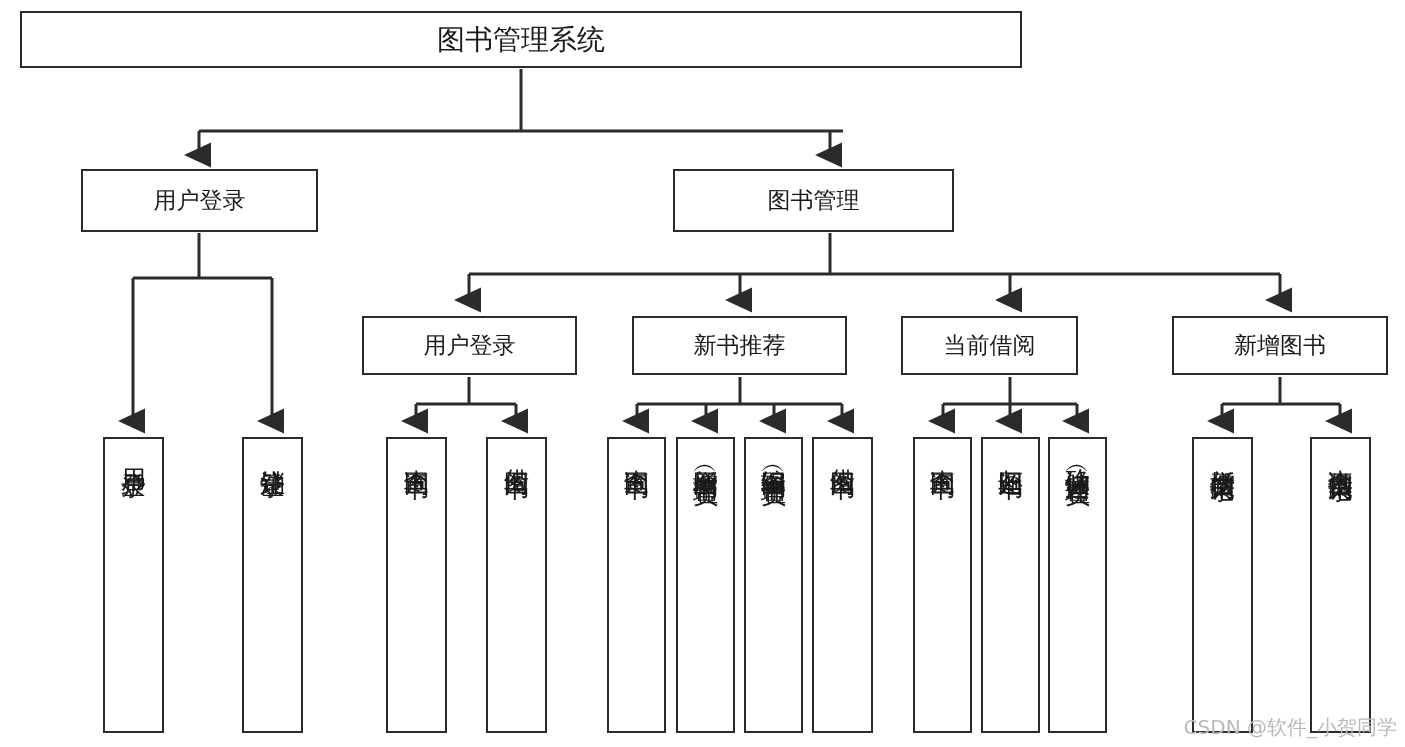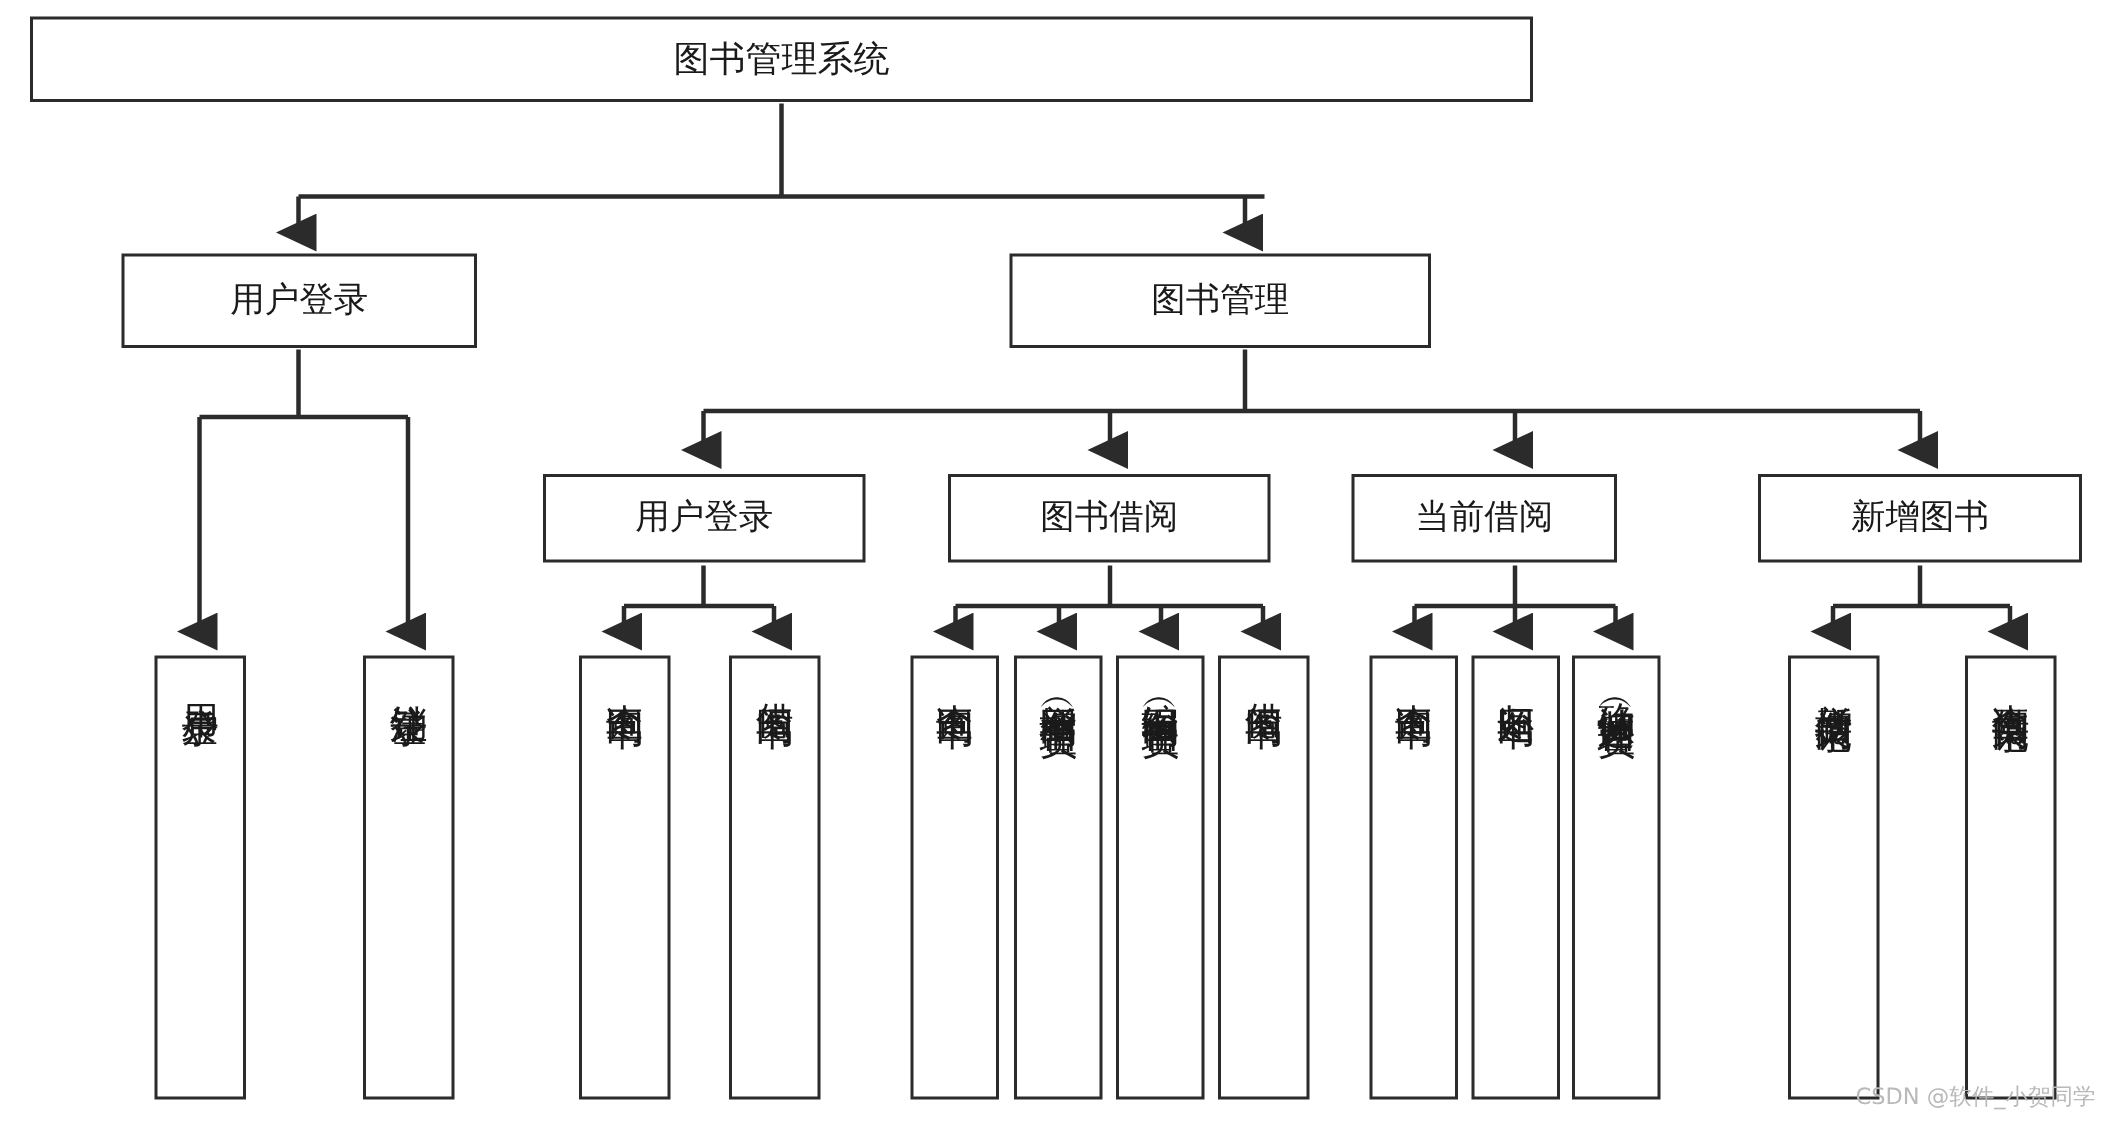--- a/index.html
+++ b/index.html
@@ -41,41 +41,41 @@
     color: #1a1a1a;
     text-align: center;
     line-height: 1.18;
     white-space: nowrap;
   }
   
   .node.horiz .node-label {
     font-size: 23px;
   }
   .node.root .node-label {
-    font-size: 24px;
+    font-size: 28px;
   }
   
   .node.vert {
     align-items: flex-start;
     justify-content: center;
     padding-top: 10px;
   }
   .node.vert .node-label {
     writing-mode: vertical-rl;
     text-orientation: upright;
     font-size: 25px;
     letter-spacing: 2px;
     line-height: 1;
     white-space: nowrap;
   }
   .watermark {
     position: absolute;
     right: 8px;
     bottom: 6px;
-    font-size: 15px;
+    font-size: 20px;
     color: #b9b9b9;
     z-index: 5;
     white-space: nowrap;
     user-select: none;
   }
 </style>
 </head>
 <body>
 
 <div id="canvas">
@@ -140,21 +140,21 @@
 
   <div class="node horiz" style="left:673px; top:169px; width:281px; height:63px;">
     <span class="node-label">图书管理</span>
   </div>
 
   <div class="node horiz" style="left:362px; top:316px; width:215px; height:59px;">
     <span class="node-label">用户登录</span>
   </div>
 
   <div class="node horiz" style="left:632px; top:316px; width:215px; height:59px;">
-    <span class="node-label">图书借阅</span>
+    <span class="node-label">新书推荐</span>
   </div>
 
   <div class="node horiz" style="left:901px; top:316px; width:177px; height:59px;">
     <span class="node-label">当前借阅</span>
   </div>
 
   <div class="node horiz" style="left:1172px; top:316px; width:216px; height:59px;">
     <span class="node-label">新增图书</span>
   </div>
 

